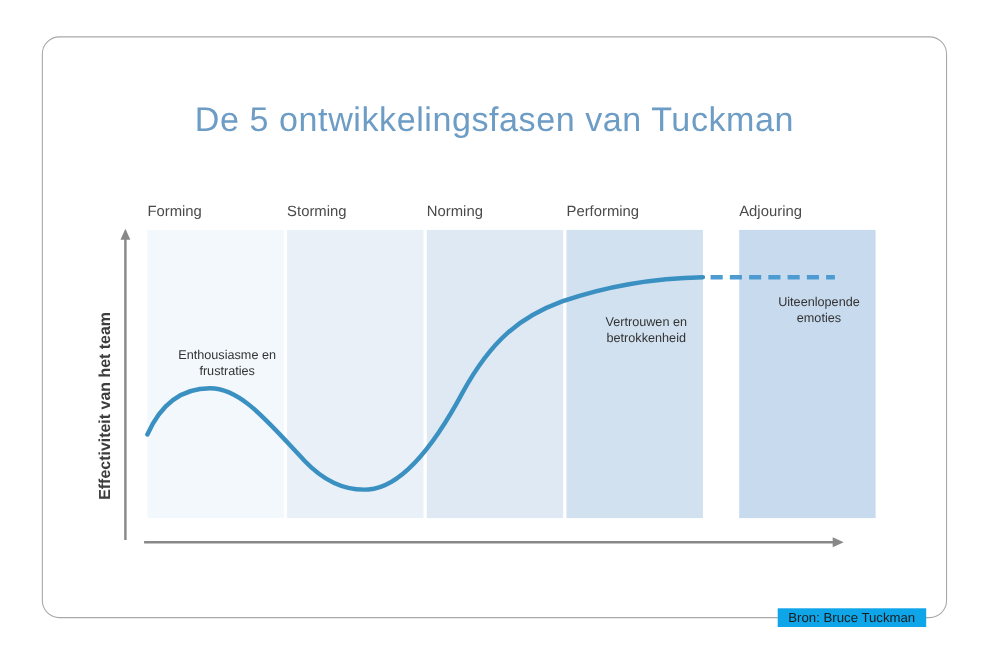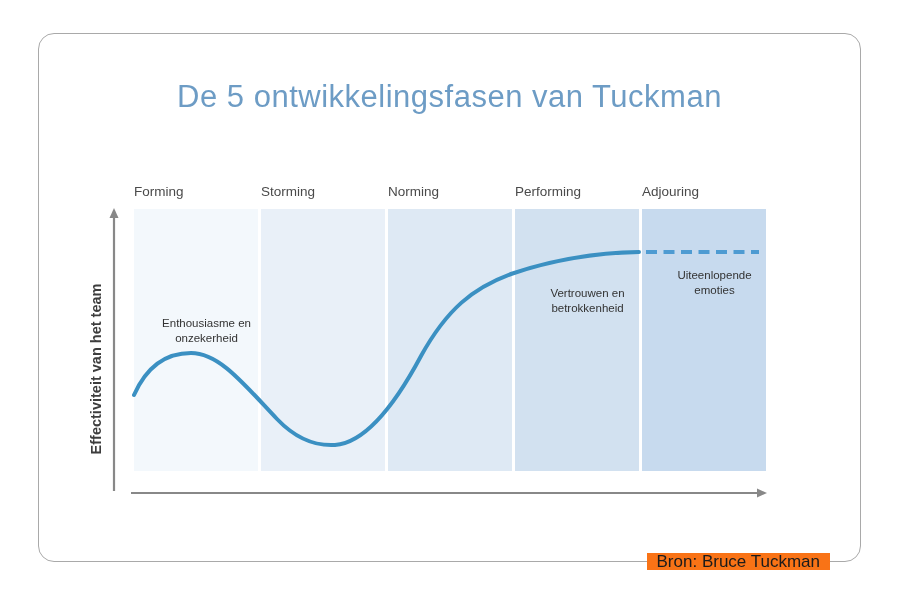--- a/index.html
+++ b/index.html
@@ -6,21 +6,21 @@
   body{
     width:900px;height:600px;background:#ffffff;overflow:hidden;
     font-family:"Liberation Sans", sans-serif;position:relative;
   }
   .card{
     position:absolute;left:38px;top:33px;width:823px;height:529px;
     border:1px solid #a9a9a9;border-radius:16px;background:#ffffff;
     box-sizing:border-box;
   }
   .title{
-    position:absolute;left:0;right:0;top:42px;margin:0;
+    position:absolute;left:0;right:0;top:42px;margin:12px;
     text-align:center;font-size:31px;line-height:42px;font-weight:400;
     color:#6d9cc5;letter-spacing:.5px;
   }
   .phase-label{
     position:absolute;top:150px;width:124px;text-align:left;
     font-size:13.5px;line-height:16px;color:#4a4a4a;
   }
   .column{
     position:absolute;top:175px;width:124px;height:262px;
   }
@@ -28,25 +28,25 @@
     position:absolute;width:145px;text-align:center;
     font-size:11.5px;line-height:15px;color:#333333;white-space:pre-line;
   }
   .chart-svg{position:absolute;left:0;top:0;width:823px;height:529px;}
   .y-axis-title{
     position:absolute;left:-41px;top:325px;width:200px;height:20px;
     text-align:center;font-size:14.5px;font-weight:bold;color:#3d3d3d;
     transform:rotate(-90deg);
   }
   .source{
-    position:absolute;right:30px;bottom:-9px;background:#f97316;
-    padding:0 10px;font-size:17px;line-height:17px;color:#1b1b1b;
+    position:absolute;right:18px;bottom:-9px;background:#0ea5e9;
+    padding:0 10px;font-size:12px;line-height:17px;color:#1b1b1b;
   }
   
-  .c0{left:95px}.c1{left:222px}.c2{left:349px}.c3{left:476px}.c4{left:603px}
+  .c0{left:95px}.c1{left:222px}.c2{left:349px}.c3{left:476px}.c4{left:633px}
   .a0{top:282px}.a1{top:353px}.a2{top:250px}.a3{top:252px}.a4{top:234px}
 </style>
 </head>
 <body>
 
 <div class="card">
 
   <h1 class="title">De 5 ontwikkelingsfasen van Tuckman</h1>
 
   <div class="phase-label c0">Forming</div>
@@ -74,21 +74,21 @@
              C 180 319, 204 349, 238 385
              C 259 407, 279 412, 296 411
              C 322 409, 351 380, 382 322
              C 408 275, 434 254, 472 240
              C 504 229, 545 219, 600 218" fill="none" stroke-width="4" stroke-linecap="round" style="stroke: rgb(59, 144, 194);"></path>
 
     <path d="M 607 218 L 720 218" fill="none" stroke-width="4" stroke-dasharray="11 6.5" style="stroke: rgb(78, 155, 210);"></path>
   </svg>
 
   <div class="annotation c0 a0">Enthousiasme en
-onzekerheid</div>
+frustraties</div>
   <div class="annotation c3 a3">Vertrouwen en
 betrokkenheid</div>
   <div class="annotation c4 a4">Uiteenlopende
 emoties</div>
 
   <div class="y-axis-title">Effectiviteit van het team</div>
 
   <div class="source">Bron: Bruce Tuckman</div>
 
 </div>

